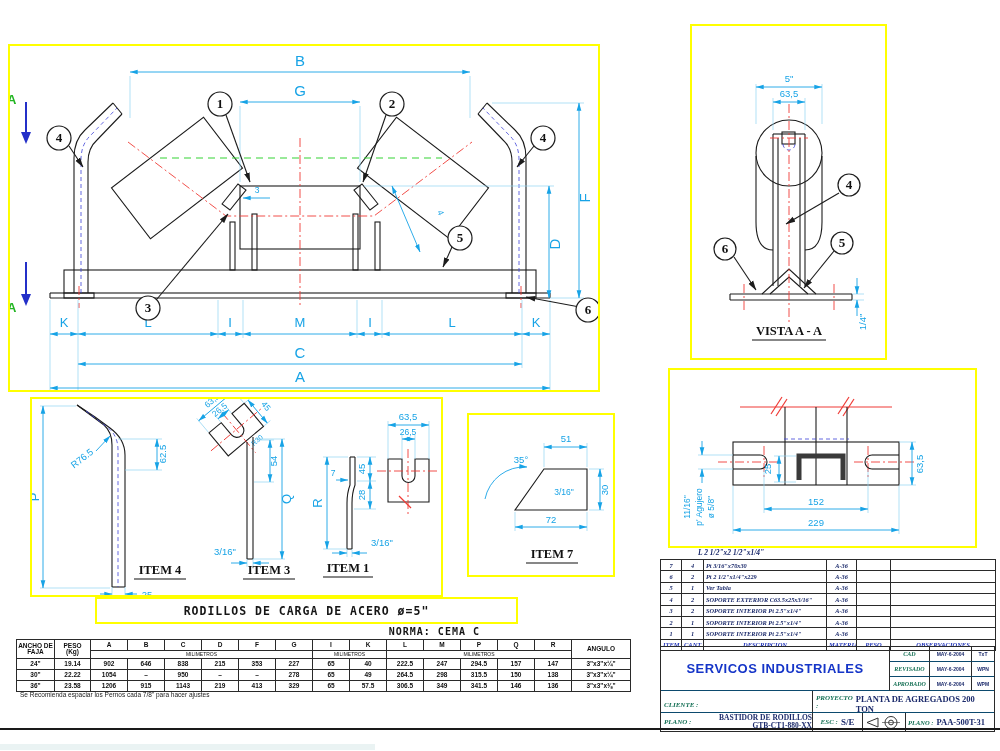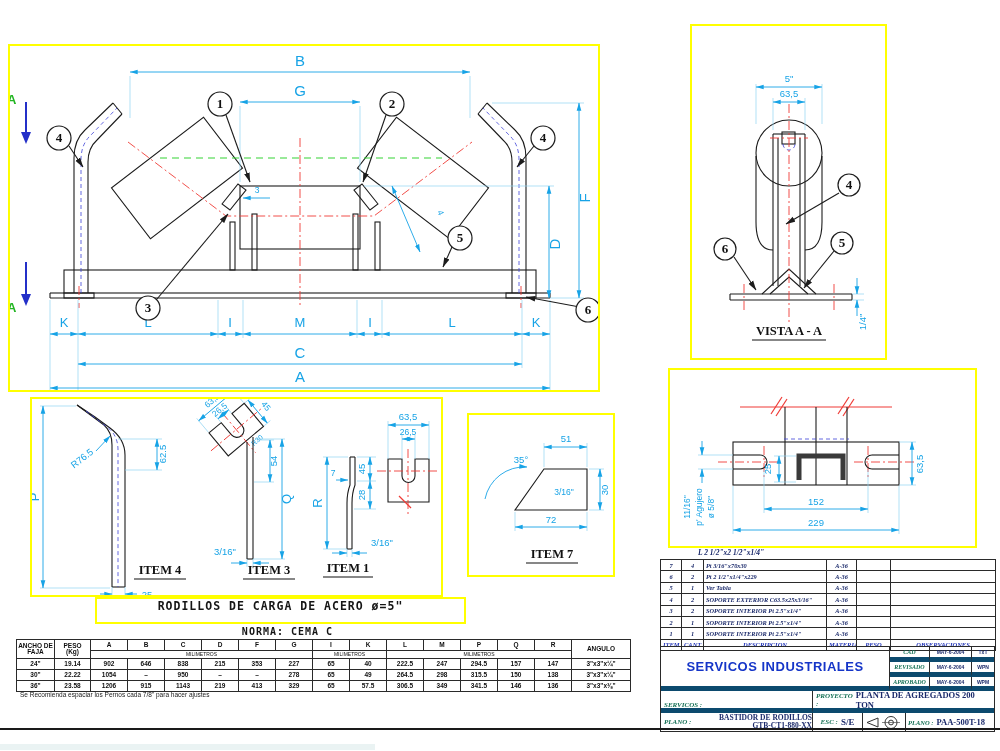--- a/index.html
+++ b/index.html
@@ -18,39 +18,39 @@
   text.dt{fill:#17a3e6;font-family:"Liberation Sans",sans-serif;font-size:9.5px;text-anchor:middle;stroke:none}
   text.big{font-size:15px}
   text.mid{font-size:13px}
   text.sm{font-size:8.5px}
   .cc{stroke:#1c1c1c;fill:#fff;stroke-width:1.2}
   text.cn{fill:#111;font-family:"Liberation Serif",serif;font-weight:bold;font-size:13px;text-anchor:middle;stroke:none}
   text.itl{fill:#111;font-family:"Liberation Serif",serif;font-weight:bold;font-size:12.5px;text-anchor:middle;stroke:none}
   .ul{stroke:#111;stroke-width:1.1}
   text.secA{fill:#23b523;font-family:"Liberation Sans",sans-serif;font-weight:bold;font-size:13px;stroke:none}
   .navy{fill:#2430c8;stroke:none}
-  #strip{position:absolute;left:95px;top:597px;width:371px;height:27px;border:2px solid #ffff00;
-         box-sizing:border-box;display:flex;align-items:flex-start;justify-content:center;
+  #strip{position:absolute;left:95px;top:597px;width:423px;height:27px;border:2px solid #ffff00;
+         box-sizing:border-box;display:flex;align-items:center;justify-content:center;
          font:bold 11.5px "DejaVu Sans Mono",monospace;letter-spacing:1px;color:#151515}
-  #norma{position:absolute;left:95px;top:626px;width:385px;text-align:center;
+  #norma{position:absolute;left:95px;top:626px;width:385px;text-align:right;
          font:bold 10px "DejaVu Sans Mono",monospace;letter-spacing:1px;color:#151515}
   #note{position:absolute;left:20px;top:691px;font:6.5px "Liberation Sans",sans-serif;color:#222}
   #angleLabel{position:absolute;left:698px;top:548px;font:italic bold 7.5px "Liberation Serif",serif;color:#1b2a6b}
   #dimtbl{position:absolute;left:16px;top:639px;border-collapse:collapse;table-layout:fixed;width:614px;
           color:#0f0f0f;text-align:center;font:bold 6.5px/1 "Liberation Sans",sans-serif}
   #dimtbl td{border:1px solid #2a2a2a;padding:0;height:10px;overflow:hidden;white-space:nowrap}
   #dimtbl td.mm{height:7px;font-size:5px;font-weight:normal}
   #parts{position:absolute;left:660px;top:559px;border-collapse:collapse;table-layout:fixed;width:335px;
          font:italic bold 6.3px "Liberation Serif",serif;color:#1b2a6b;text-align:center}
   #parts td{border:1px solid #2a2a2a;padding:0 2px;height:10.4px;overflow:hidden;white-space:nowrap}
   #parts td.desc{text-align:left}
   #parts tr.hdr td{color:#2336b8;font-size:6.5px}
   #tblock{position:absolute;left:660px;top:646px;width:335px;height:86px;border:1px solid #2a2a2a;box-sizing:border-box}
   .cell{position:absolute;box-sizing:border-box}
-  .bR{border-right:1px solid #2a2a2a}.bB{border-bottom:5px solid #0c4a6e}
+  .bR{border-right:1px solid #2a2a2a}.bB{border-bottom:1px solid #0c4a6e}
   .lab{font:italic bold 7px "Liberation Serif",serif;color:#157055}
   .val{font:bold 8.5px "Liberation Serif",serif;color:#1b2a6b}
   #company{display:flex;align-items:center;justify-content:center;
            font:bold 13px "Liberation Sans",sans-serif;letter-spacing:0.5px;color:#1535c8}
   .signlab{font:italic bold 6px "Liberation Serif",serif;color:#157055;display:flex;align-items:center;justify-content:center}
   .signval{font:bold 5px "Liberation Sans",sans-serif;color:#1b2a6b;display:flex;align-items:center;justify-content:center}
   #bottomline{position:absolute;left:0;top:728px;width:1000px;height:2px;background:#1a1a1a}
   #faint{position:absolute;left:0;top:744px;width:375px;height:6px;background:#eaf3f3}
 </style>
 </head>
@@ -688,23 +688,23 @@
     <div class="cell bR bB signlab" style="left:229px;top:0;width:40px;height:15px">CAD</div>
     <div class="cell bR bB signval" style="left:269px;top:0;width:42px;height:15px">MAY-6-2004</div>
     <div class="cell bB signval" style="left:311px;top:0;width:22px;height:15px">TxT</div>
     <div class="cell bR bB signlab" style="left:229px;top:15px;width:40px;height:15px">REVISADO</div>
     <div class="cell bR bB signval" style="left:269px;top:15px;width:42px;height:15px">MAY-6-2004</div>
     <div class="cell bB signval" style="left:311px;top:15px;width:22px;height:15px">WPN</div>
     <div class="cell bR bB signlab" style="left:229px;top:30px;width:40px;height:14px">APROBADO</div>
     <div class="cell bR bB signval" style="left:269px;top:30px;width:42px;height:14px">MAY-6-2004</div>
     <div class="cell bB signval" style="left:311px;top:30px;width:22px;height:14px">WPM</div>
     <div class="cell bR bB" style="left:0;top:44px;width:152px;height:22px;padding:2px 3px">
-      <span class="lab">SERVICOS :</span>
+      <span class="lab">CLIENTE :</span>
     </div>
-    <div class="cell bB" style="left:152px;top:44px;width:181px;height:22px;padding:3px 3px;display:flex;align-items:center;gap:0">
+    <div class="cell bB" style="left:152px;top:44px;width:181px;height:22px;padding:3px 3px;display:flex;align-items:flex-start;gap:0">
       <span class="lab">PROYECTO :</span>
       <span class="val">PLANTA DE AGREGADOS 200 TON</span>
     </div>
     <div class="cell bR" style="left:0;top:66px;width:152px;height:18px;display:flex;align-items:center">
       <span class="lab" style="padding-left:3px">PLANO :</span>
       <span style="flex:1;text-align:right;font:bold 7.5px/8px 'Liberation Serif',serif;color:#1b2a6b">
         <span>BASTIDOR DE RODILLOS</span><br>
         <span>GTB-CT1-880-XX</span>
       </span>
     </div>
@@ -715,19 +715,19 @@
     <div class="cell bR" style="left:202px;top:66px;width:43px;height:18px;display:flex;align-items:center;justify-content:center">
       <svg width="38" height="15" viewBox="0 0 38 15">
         <path d="M2,7.5 L13,3 L13,12 Z" fill="none" stroke="#333" stroke-width="1"></path>
         <circle cx="26" cy="7.5" r="6" fill="none" stroke="#333" stroke-width="1"></circle>
         <circle cx="26" cy="7.5" r="2.4" fill="none" stroke="#333" stroke-width="1"></circle>
         <line x1="17" y1="7.5" x2="35" y2="7.5" stroke="#333" stroke-width="0.6"></line>
       </svg>
     </div>
     <div class="cell" style="left:245px;top:66px;width:88px;height:18px;display:flex;align-items:center;gap:3px;padding-left:2px">
       <span class="lab" style="font-size:6.5px">PLANO :</span>
-      <span class="val">PAA-500T-18</span>
+      <span class="val">PAA-500T-31</span>
     </div>
   </div>
 
   <div id="bottomline"></div>
   <div id="faint"></div>
 </div>
 
 </body></html>

